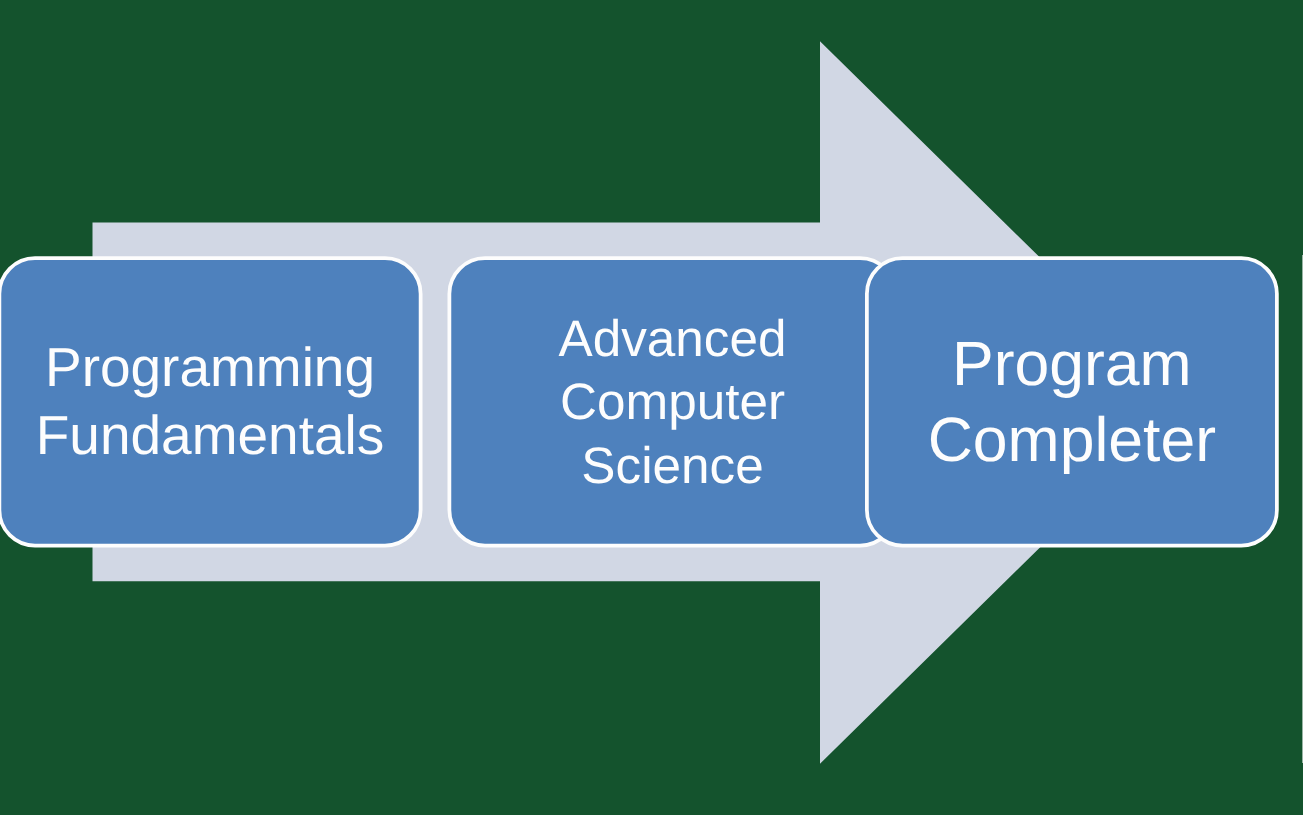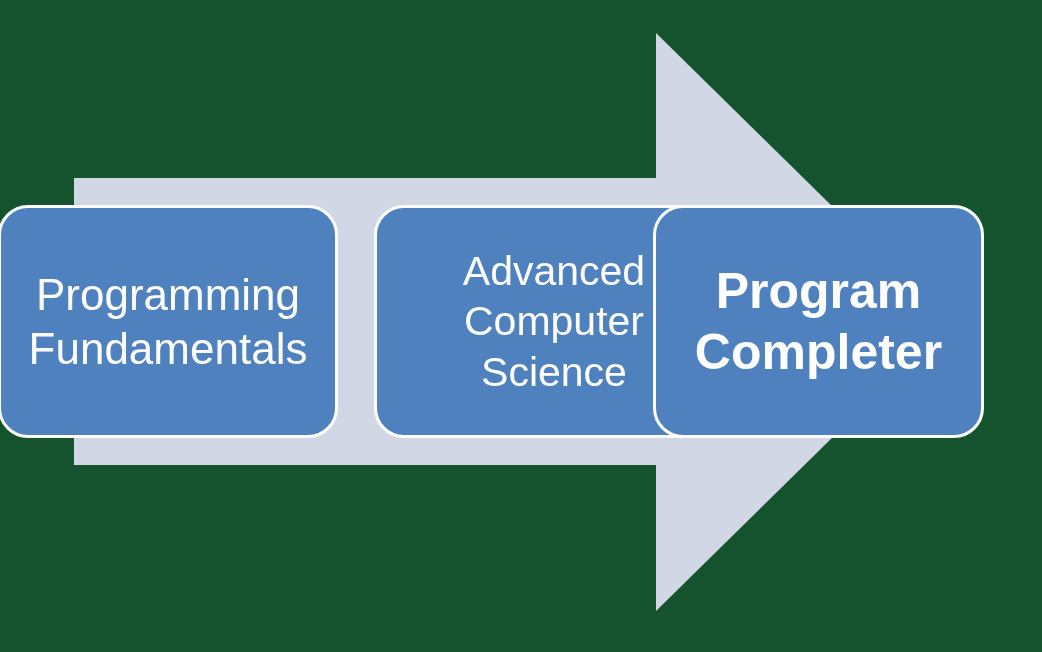--- a/index.html
+++ b/index.html
@@ -33,22 +33,22 @@
     border-radius: 30px;
     display: flex;
     align-items: center;
     justify-content: center;
     text-align: center;
     color: #fdfdfd;
     line-height: 1.22;
     padding: 6px 12px;
   }
   .node-1 { left: -2px;  width: 340px; font-size: 44px; }
-  .node-2 { left: 358px; width: 360px; font-size: 41px; margin-left: 16px; }
-  .node-3 { left: 653px; width: 331px; font-size: 50px; font-weight: bold; }
+  .node-2 { left: 358px; width: 360px; font-size: 41px; }
+  .node-3 { left: 692px; width: 331px; font-size: 50px; }
   .node-label {
     display: block;
     width: 100%;
   }
 </style>
 </head>
 <body>
 
 <div class="canvas">
 

